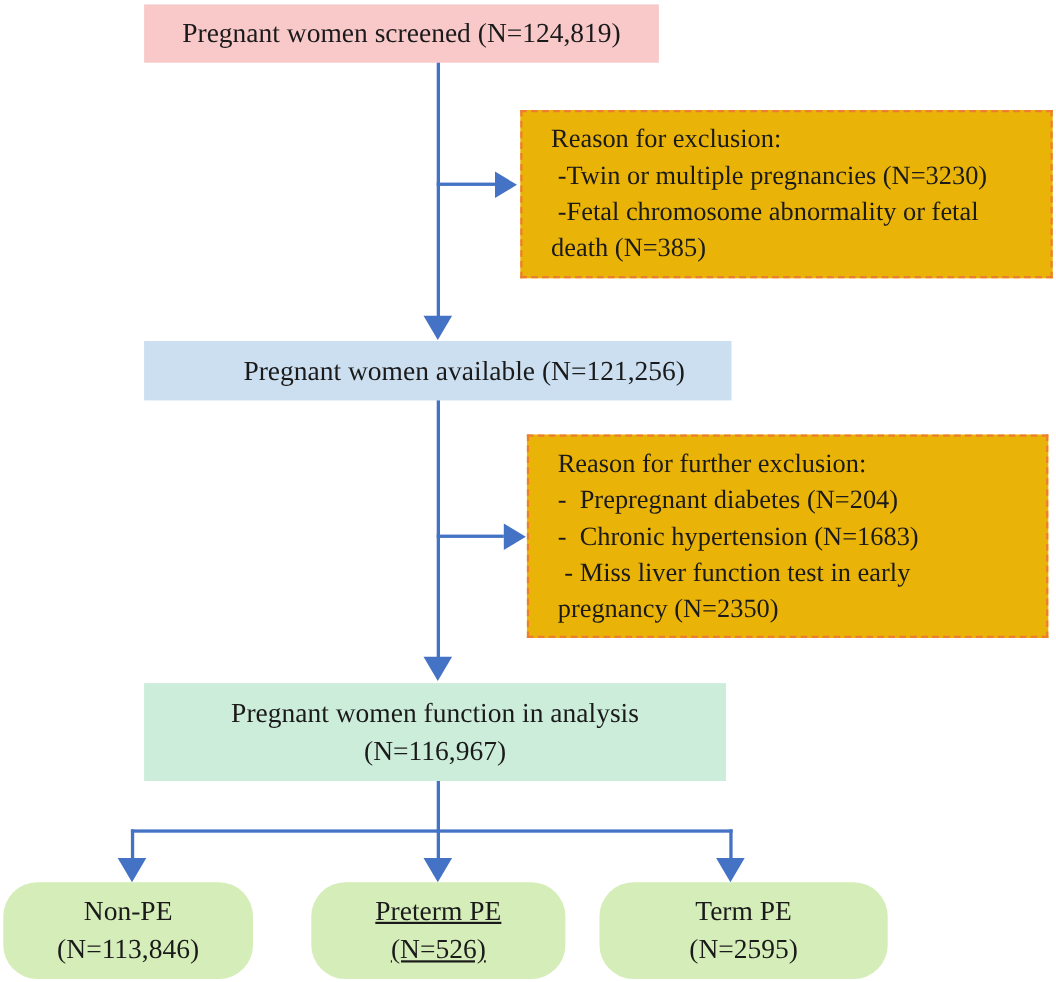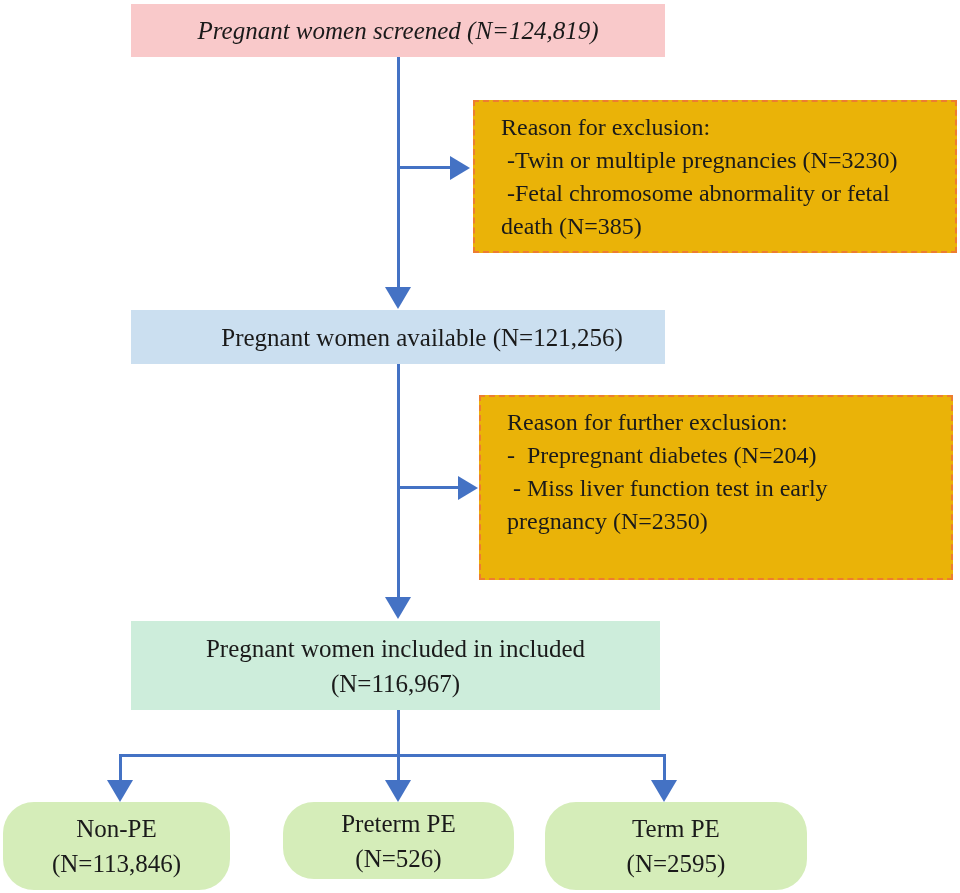--- a/index.html
+++ b/index.html
@@ -33,21 +33,21 @@
     position:absolute; width:0; height:0;
     border-top:12px solid transparent; border-bottom:12px solid transparent;
     border-left:20px solid var(--line, #4472c4);
   }
 </style>
 </head>
 <body>
 
 <div class="canvas">
 
-  <div class="box box-pink" style="left:131px; top:4px; width:534px; height:53px;font-style:italic;">
+  <div class="box box-pink" style="left:131px; top:4px; width:468px; height:53px;">
     <div>Pregnant women screened (N=124,819)</div>
   </div>
 
   <div class="vline" style="left:397px; top:57px; width:3px; height:232px;"></div>
   <div class="arrow-down" style="left:385px; top:287px;"></div>
 
   <div class="hline" style="left:397px; top:166px; width:53px; height:3px;"></div>
   <div class="arrow-right" style="left:450px; top:156px;"></div>
 
   <div class="dashed-box" style="left:473px; top:100px; width:484px; height:153px;">
@@ -63,47 +63,48 @@
 
   <div class="vline" style="left:397px; top:364px; width:3px; height:234px;"></div>
   <div class="arrow-down" style="left:385px; top:597px;"></div>
 
   <div class="hline" style="left:397px; top:486px; width:61px; height:3px;"></div>
   <div class="arrow-right" style="left:458px; top:476px;"></div>
 
   <div class="dashed-box" style="left:479px; top:395px; width:474px; height:185px;">
     <div class="xline">Reason for further exclusion:</div>
     <div class="xline">-  Prepregnant diabetes (N=204)</div>
+    <div class="xline">-  Chronic hypertension (N=1683)</div>
     <div class="xline"> - Miss liver function test in early</div>
     <div class="xline">pregnancy (N=2350)</div>
   </div>
 
   <div class="box box-mint" style="left:131px; top:621px; width:529px; height:89px;">
-    <div>Pregnant women included in included</div>
+    <div>Pregnant women function in analysis</div>
     <div>(N=116,967)</div>
   </div>
 
   <div class="vline" style="left:397px; top:710px; width:3px; height:47px;"></div>
   <div class="hline" style="left:119px; top:754px; width:547px; height:3px;"></div>
 
   <div class="vline" style="left:119px; top:754px; width:3px; height:28px;"></div>
   <div class="arrow-down" style="left:107px; top:780px;"></div>
 
   <div class="vline" style="left:397px; top:754px; width:3px; height:28px;"></div>
   <div class="arrow-down" style="left:385px; top:780px;"></div>
 
   <div class="vline" style="left:663px; top:754px; width:3px; height:28px;"></div>
   <div class="arrow-down" style="left:651px; top:780px;"></div>
 
   <div class="box box-green" style="left:3px; top:802px; width:227px; height:88px;">
     <div>Non-PE</div>
     <div>(N=113,846)</div>
   </div>
 
-  <div class="box box-green" style="left:283px; top:802px; width:231px; height:77px;">
+  <div class="box box-green" style="left:283px; top:802px; width:231px; height:88px;text-decoration:underline;">
     <div>Preterm PE</div>
     <div>(N=526)</div>
   </div>
 
   <div class="box box-green" style="left:545px; top:802px; width:262px; height:88px;">
     <div>Term PE</div>
     <div>(N=2595)</div>
   </div>
 
 </div>

